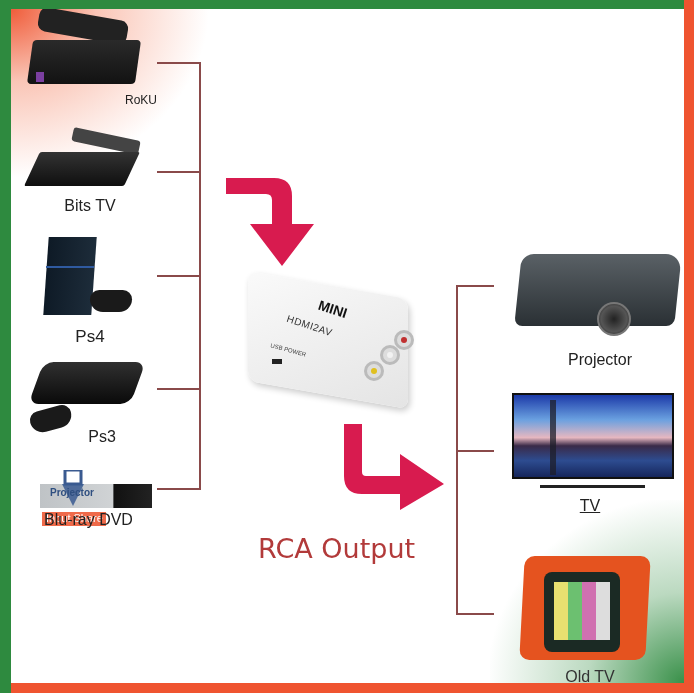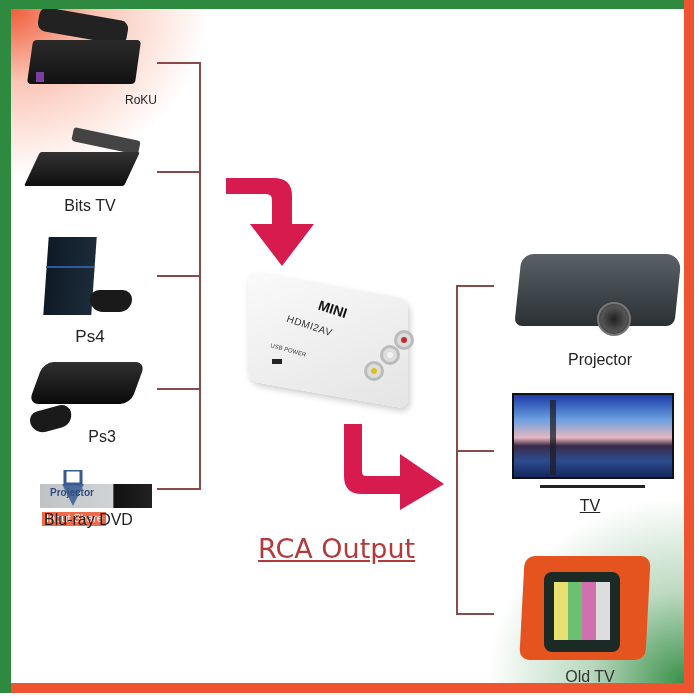--- a/index.html
+++ b/index.html
@@ -115,21 +115,21 @@
     <div style="position:absolute;left:22px;top:72px;font-size:6px;color:#444;transform:rotate(15deg);">USB POWER</div>
     <div style="position:absolute;left:24px;top:84px;width:10px;height:5px;background:#222;"></div>
     <div class="rca red" style="left:146px;top:55px;"></div>
     <div class="rca white" style="left:132px;top:70px;"></div>
     <div class="rca yellow" style="left:116px;top:86px;"></div>
   </div>
 
   <svg style="position:absolute;left:344px;top:424px;" width="104" height="86" viewBox="0 0 104 86">
     <path d="M0 0 H18 V48 Q18 52 22 52 H56 V30 L100 60 L56 86 V70 H18 Q0 70 0 52 Z" fill="#d81b4f"></path>
   </svg>
-  <div class="title" style="left:258px;top:533px;text-decoration:underline;">RCA Output</div>
+  <div class="title" style="left:258px;top:533px;">RCA Output</div>
 
   <div>
     <div class="projector"></div>
     <div class="lens"></div>
     <div class="label" style="left:550px;top:351px;width:100px;">Projector</div>
   </div>
 
   <div>
     <div class="tv"></div>
     <div class="tower"></div>

